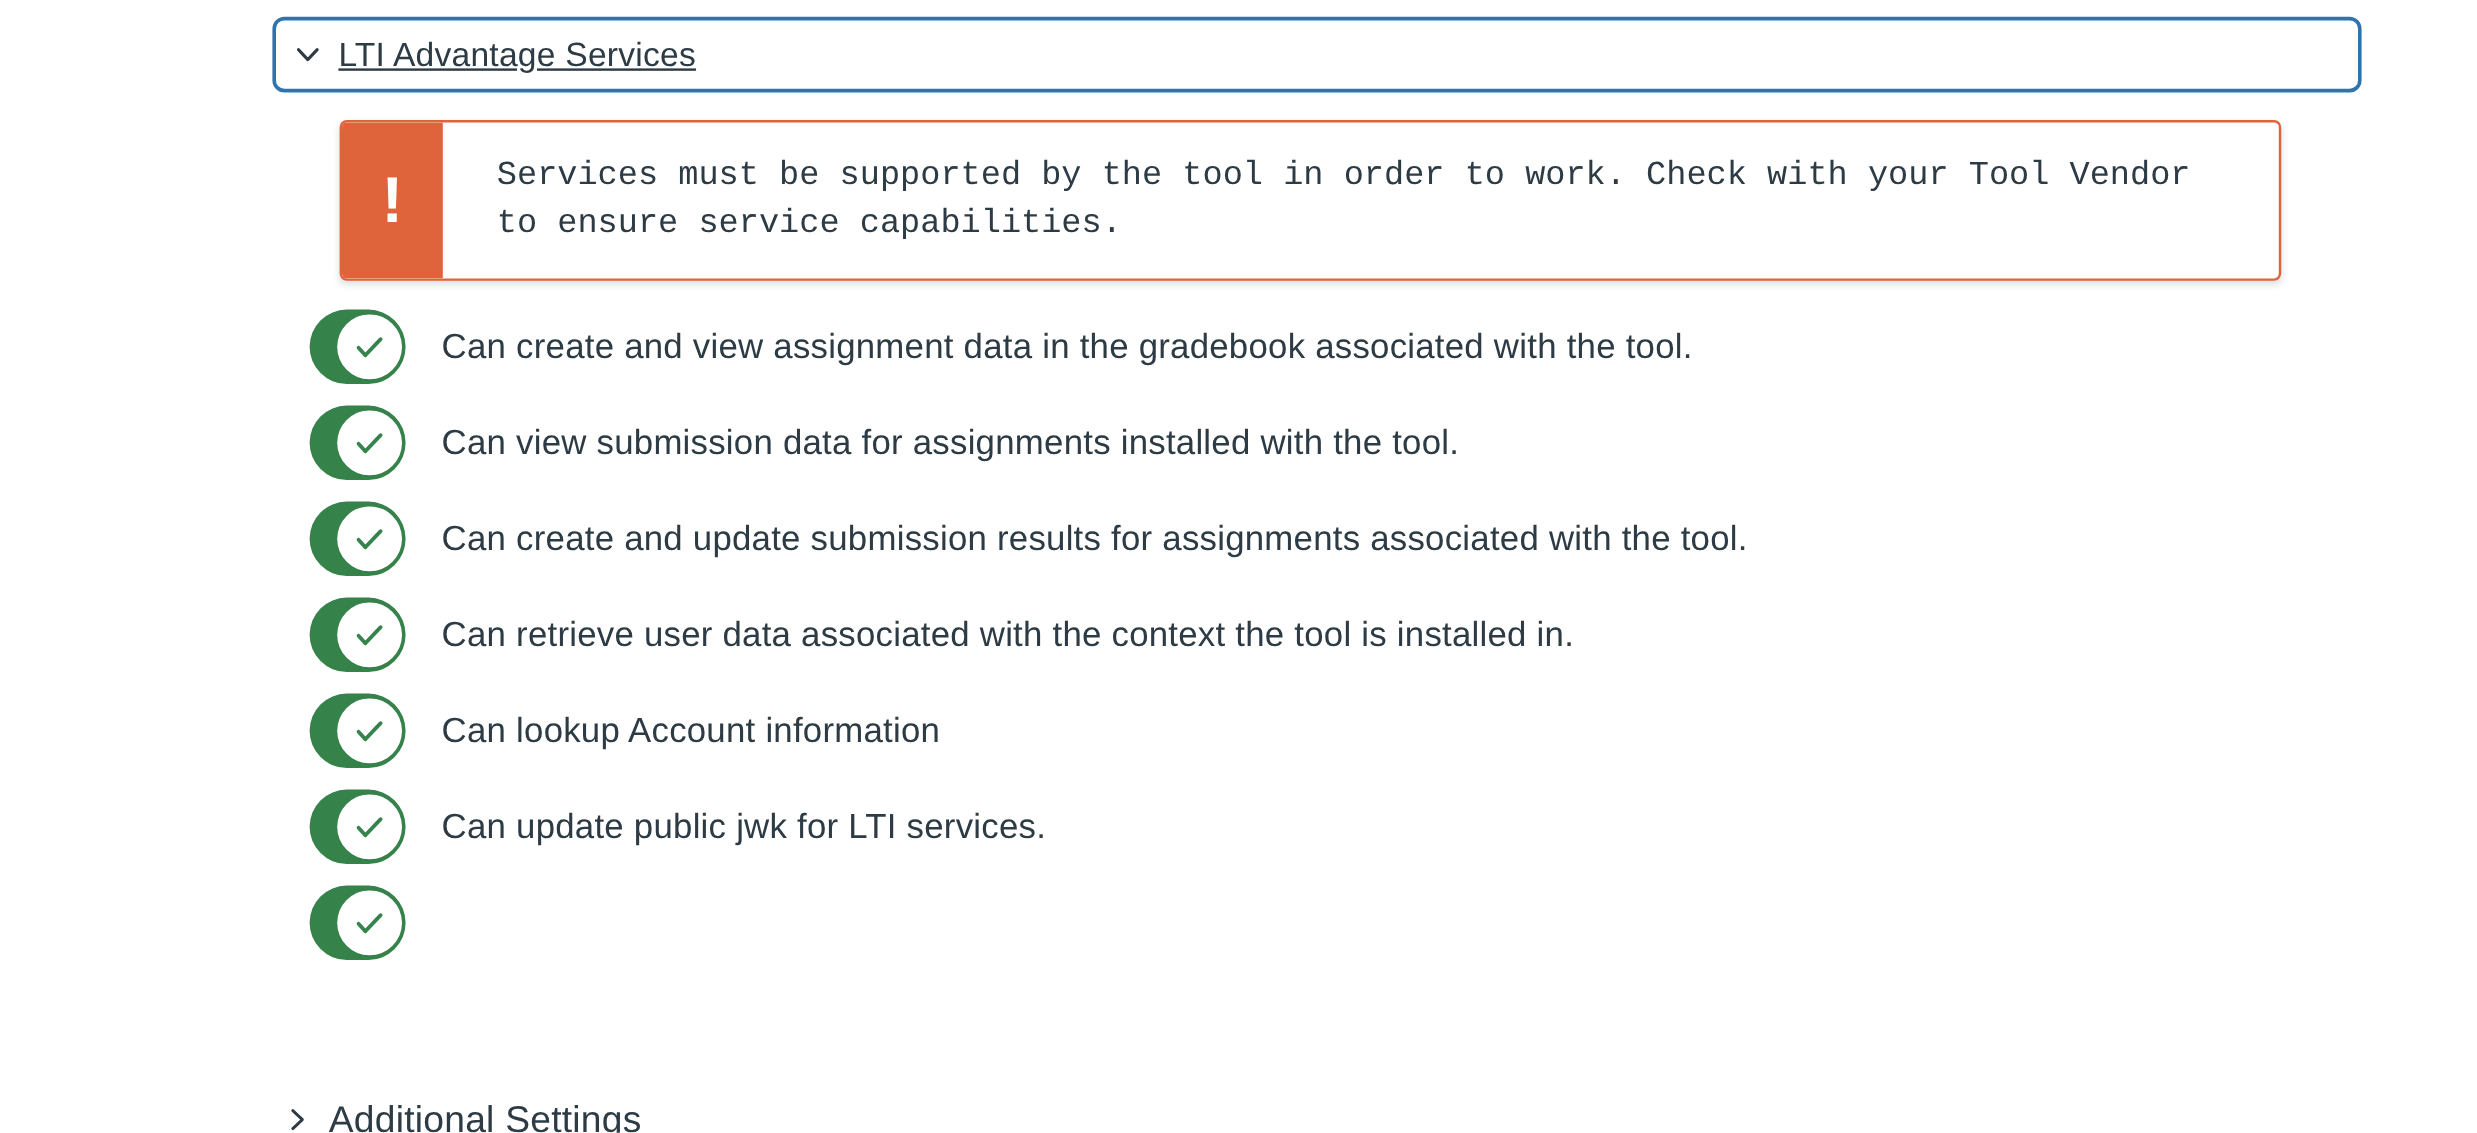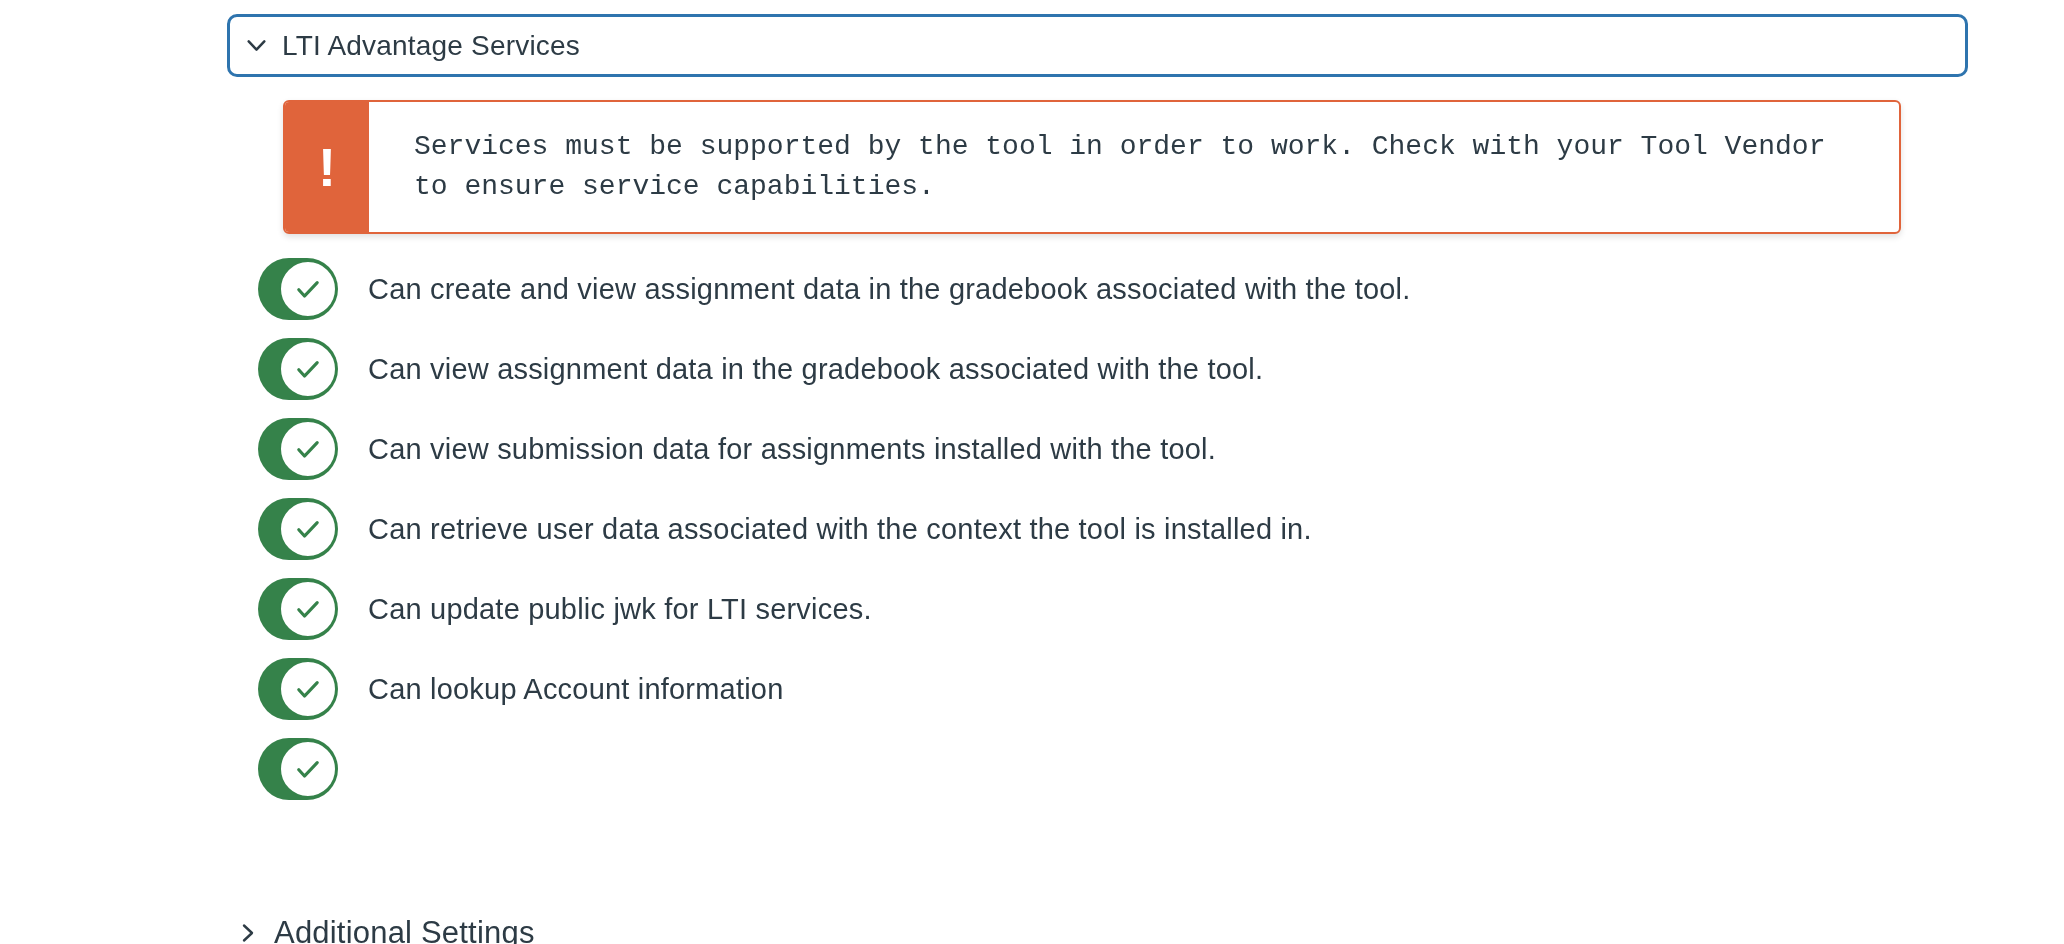--- a/index.html
+++ b/index.html
@@ -11,21 +11,21 @@
   }
   *{box-sizing:border-box;margin:0;padding:0;}
   html,body{width:2064px;height:944px;overflow:hidden;background:var(--white);
     font-family:"Liberation Sans", sans-serif;color:var(--text);}
   .stage{position:relative;width:2064px;height:944px;background:var(--white);}
 
   
   .section-header{
     position:absolute;left:227px;top:14px;width:1741px;height:63px;
     background:var(--white);border:3px solid var(--blue);border-radius:10px;
-    display:flex;align-items:center;padding:0 14px;gap:13px;cursor:pointer;
+    display:flex;align-items:center;padding:0 14px;gap:13px;cursor:pointer;text-decoration:underline;
   }
   .section-title{font-size:28px;color:var(--text);letter-spacing:0.2px;}
   .chev{flex:0 0 auto;display:block;}
 
   
   .alert{
     position:absolute;left:283px;top:100px;width:1618px;height:134px;
     background:var(--white);border:2px solid var(--orange);border-radius:6px;
     display:flex;align-items:stretch;overflow:hidden;
     box-shadow:0 3px 6px rgba(0,0,0,0.12);
@@ -91,74 +91,74 @@
       <button class="toggle" role="switch" aria-checked="true">
         <span class="knob">
           <svg width="34" height="34" viewBox="0 0 24 24" fill="none">
             <path d="M5.5 12.5l4 4.5L18.5 7.5" stroke="#35824A" stroke-width="2.2" fill="none" stroke-linecap="round" stroke-linejoin="round"></path>
           </svg>
         </span>
       </button>
       <span class="row-label">Can create and view assignment data in the gradebook associated with the tool.</span>
     </div>
 
-    <div class="service-row">
-      <button class="toggle" role="switch" aria-checked="true">
-        <span class="knob">
-          <svg width="34" height="34" viewBox="0 0 24 24" fill="none">
-            <path d="M5.5 12.5l4 4.5L18.5 7.5" stroke="#35824A" stroke-width="2.2" fill="none" stroke-linecap="round" stroke-linejoin="round"></path>
-          </svg>
-        </span>
-      </button>
-      <span class="row-label">Can view assignment data in the gradebook associated with the tool.</span>
-    </div>
 
     <div class="service-row">
       <button class="toggle" role="switch" aria-checked="true">
         <span class="knob">
           <svg width="34" height="34" viewBox="0 0 24 24" fill="none">
             <path d="M5.5 12.5l4 4.5L18.5 7.5" stroke="#35824A" stroke-width="2.2" fill="none" stroke-linecap="round" stroke-linejoin="round"></path>
           </svg>
         </span>
       </button>
       <span class="row-label">Can view submission data for assignments installed with the tool.</span>
     </div>
 
+    <div class="service-row">
+      <button class="toggle" role="switch" aria-checked="true">
+        <span class="knob">
+          <svg width="34" height="34" viewBox="0 0 24 24" fill="none">
+            <path d="M5.5 12.5l4 4.5L18.5 7.5" stroke="#35824A" stroke-width="2.2" fill="none" stroke-linecap="round" stroke-linejoin="round"></path>
+          </svg>
+        </span>
+      </button>
+      <span class="row-label">Can create and update submission results for assignments associated with the tool.</span>
+    </div>
 
     <div class="service-row">
       <button class="toggle" role="switch" aria-checked="true">
         <span class="knob">
           <svg width="34" height="34" viewBox="0 0 24 24" fill="none">
             <path d="M5.5 12.5l4 4.5L18.5 7.5" stroke="#35824A" stroke-width="2.2" fill="none" stroke-linecap="round" stroke-linejoin="round"></path>
           </svg>
         </span>
       </button>
       <span class="row-label">Can retrieve user data associated with the context the tool is installed in.</span>
     </div>
 
     <div class="service-row">
       <button class="toggle" role="switch" aria-checked="true">
         <span class="knob">
           <svg width="34" height="34" viewBox="0 0 24 24" fill="none">
             <path d="M5.5 12.5l4 4.5L18.5 7.5" stroke="#35824A" stroke-width="2.2" fill="none" stroke-linecap="round" stroke-linejoin="round"></path>
           </svg>
         </span>
       </button>
-      <span class="row-label">Can update public jwk for LTI services.</span>
+      <span class="row-label">Can lookup Account information</span>
     </div>
 
     <div class="service-row">
       <button class="toggle" role="switch" aria-checked="true">
         <span class="knob">
           <svg width="34" height="34" viewBox="0 0 24 24" fill="none">
             <path d="M5.5 12.5l4 4.5L18.5 7.5" stroke="#35824A" stroke-width="2.2" fill="none" stroke-linecap="round" stroke-linejoin="round"></path>
           </svg>
         </span>
       </button>
-      <span class="row-label">Can lookup Account information</span>
+      <span class="row-label">Can update public jwk for LTI services.</span>
     </div>
 
     <div class="service-row">
       <button class="toggle" role="switch" aria-checked="true">
         <span class="knob">
           <svg width="34" height="34" viewBox="0 0 24 24" fill="none">
             <path d="M5.5 12.5l4 4.5L18.5 7.5" stroke="#35824A" stroke-width="2.2" fill="none" stroke-linecap="round" stroke-linejoin="round"></path>
           </svg>
         </span>
       </button>

